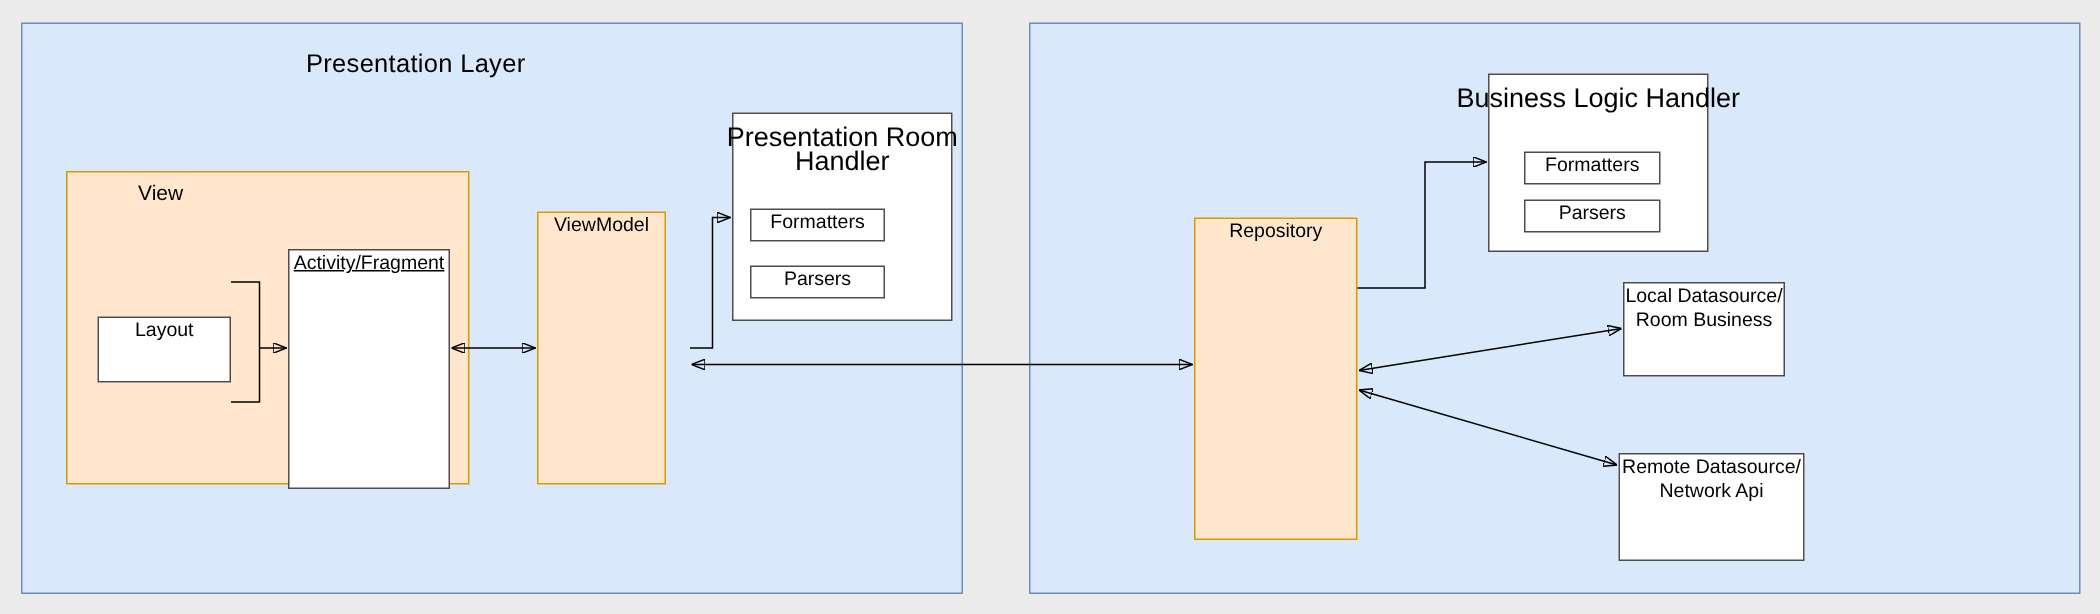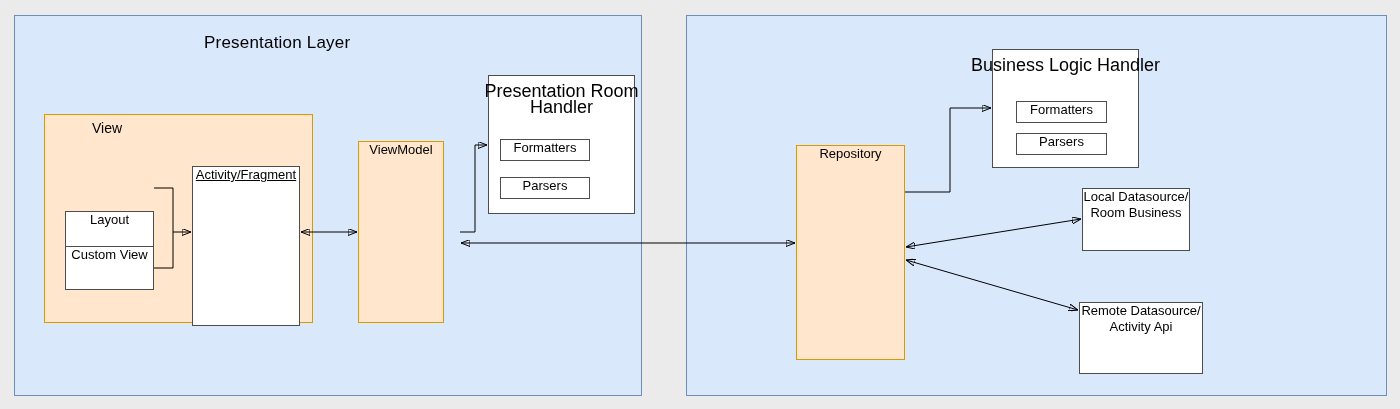--- a/index.html
+++ b/index.html
@@ -104,23 +104,20 @@
 
   <div class="layer-title" style="left:204px;top:34px;width:300px;">Presentation Layer</div>
 
   <div class="group-box" style="left:44px;top:114px;width:269px;height:209px;"></div>
   <div class="group-label" style="left:44px;top:121px;width:269px;">View</div>
 
   <div class="node" style="left:65px;top:166px;width:89px;height:44px;margin-top:45px;">
     <span>Layout</span>
   </div>
 
-  <div class="node" style="left:65px;top:246px;width:89px;height:44px;">
-    <span>Custom View</span>
-  </div>
 
   <div class="node" style="left:192px;top:166px;width:108px;height:160px;text-decoration:underline;">
     <span>Activity/Fragment</span>
   </div>
 
   <div class="node orange" style="left:358px;top:141px;width:86px;height:182px;">
     <span>ViewModel</span>
   </div>
 
   <div class="node handler" style="left:488px;top:75px;width:147px;height:139px;">
@@ -149,21 +146,21 @@
   <div class="node orange" style="left:796px;top:145px;width:109px;height:215px;">
     <span>Repository</span>
   </div>
 
   <div class="node" style="left:1082px;top:188px;width:108px;height:63px;">
     <div>Local Datasource/</div>
     <div>Room Business</div>
   </div>
   <div class="node" style="left:1079px;top:302px;width:124px;height:72px;">
     <div>Remote Datasource/</div>
-    <div>Activity Api</div>
+    <div>Network Api</div>
   </div>
 
   <svg class="connectors" viewBox="0 0 1400 409" xmlns="http://www.w3.org/2000/svg">
     <defs>
       <marker id="arr" markerWidth="9" markerHeight="7" refX="9" refY="3.5" orient="auto-start-reverse" markerUnits="userSpaceOnUse">
         <path d="M0,0 L9,3.5 L0,7 Z" fill="#000" stroke="none"></path>
       </marker>
     </defs>
     <path d="M154,188 H173 V268 H154"></path>
     <path d="M173,232 H191" marker-end="url(#arr)"></path>

